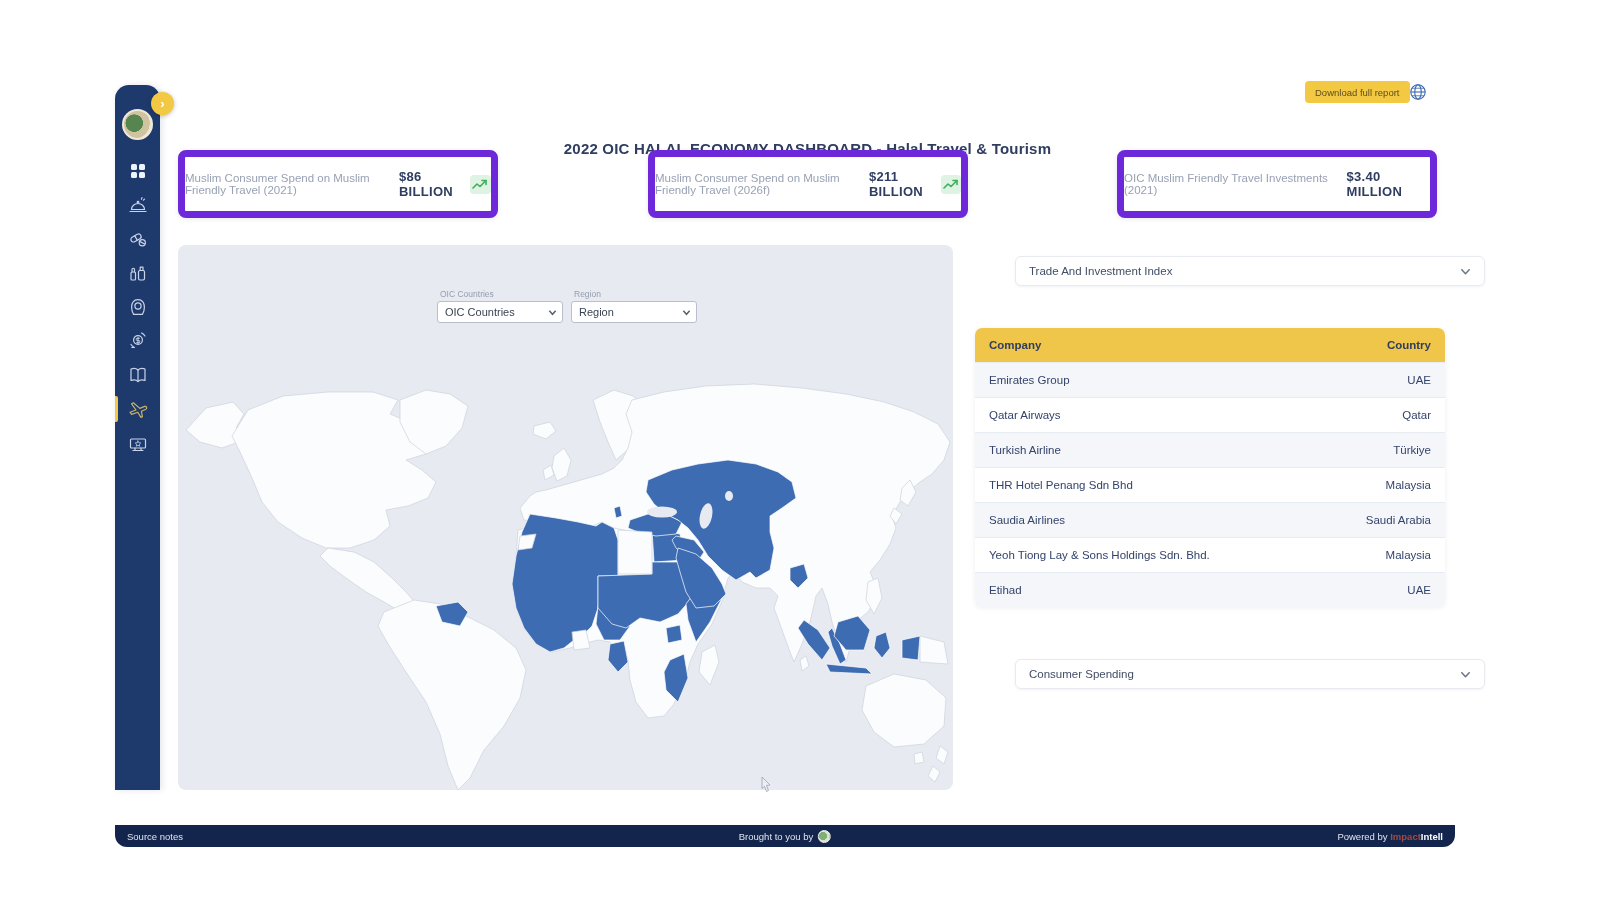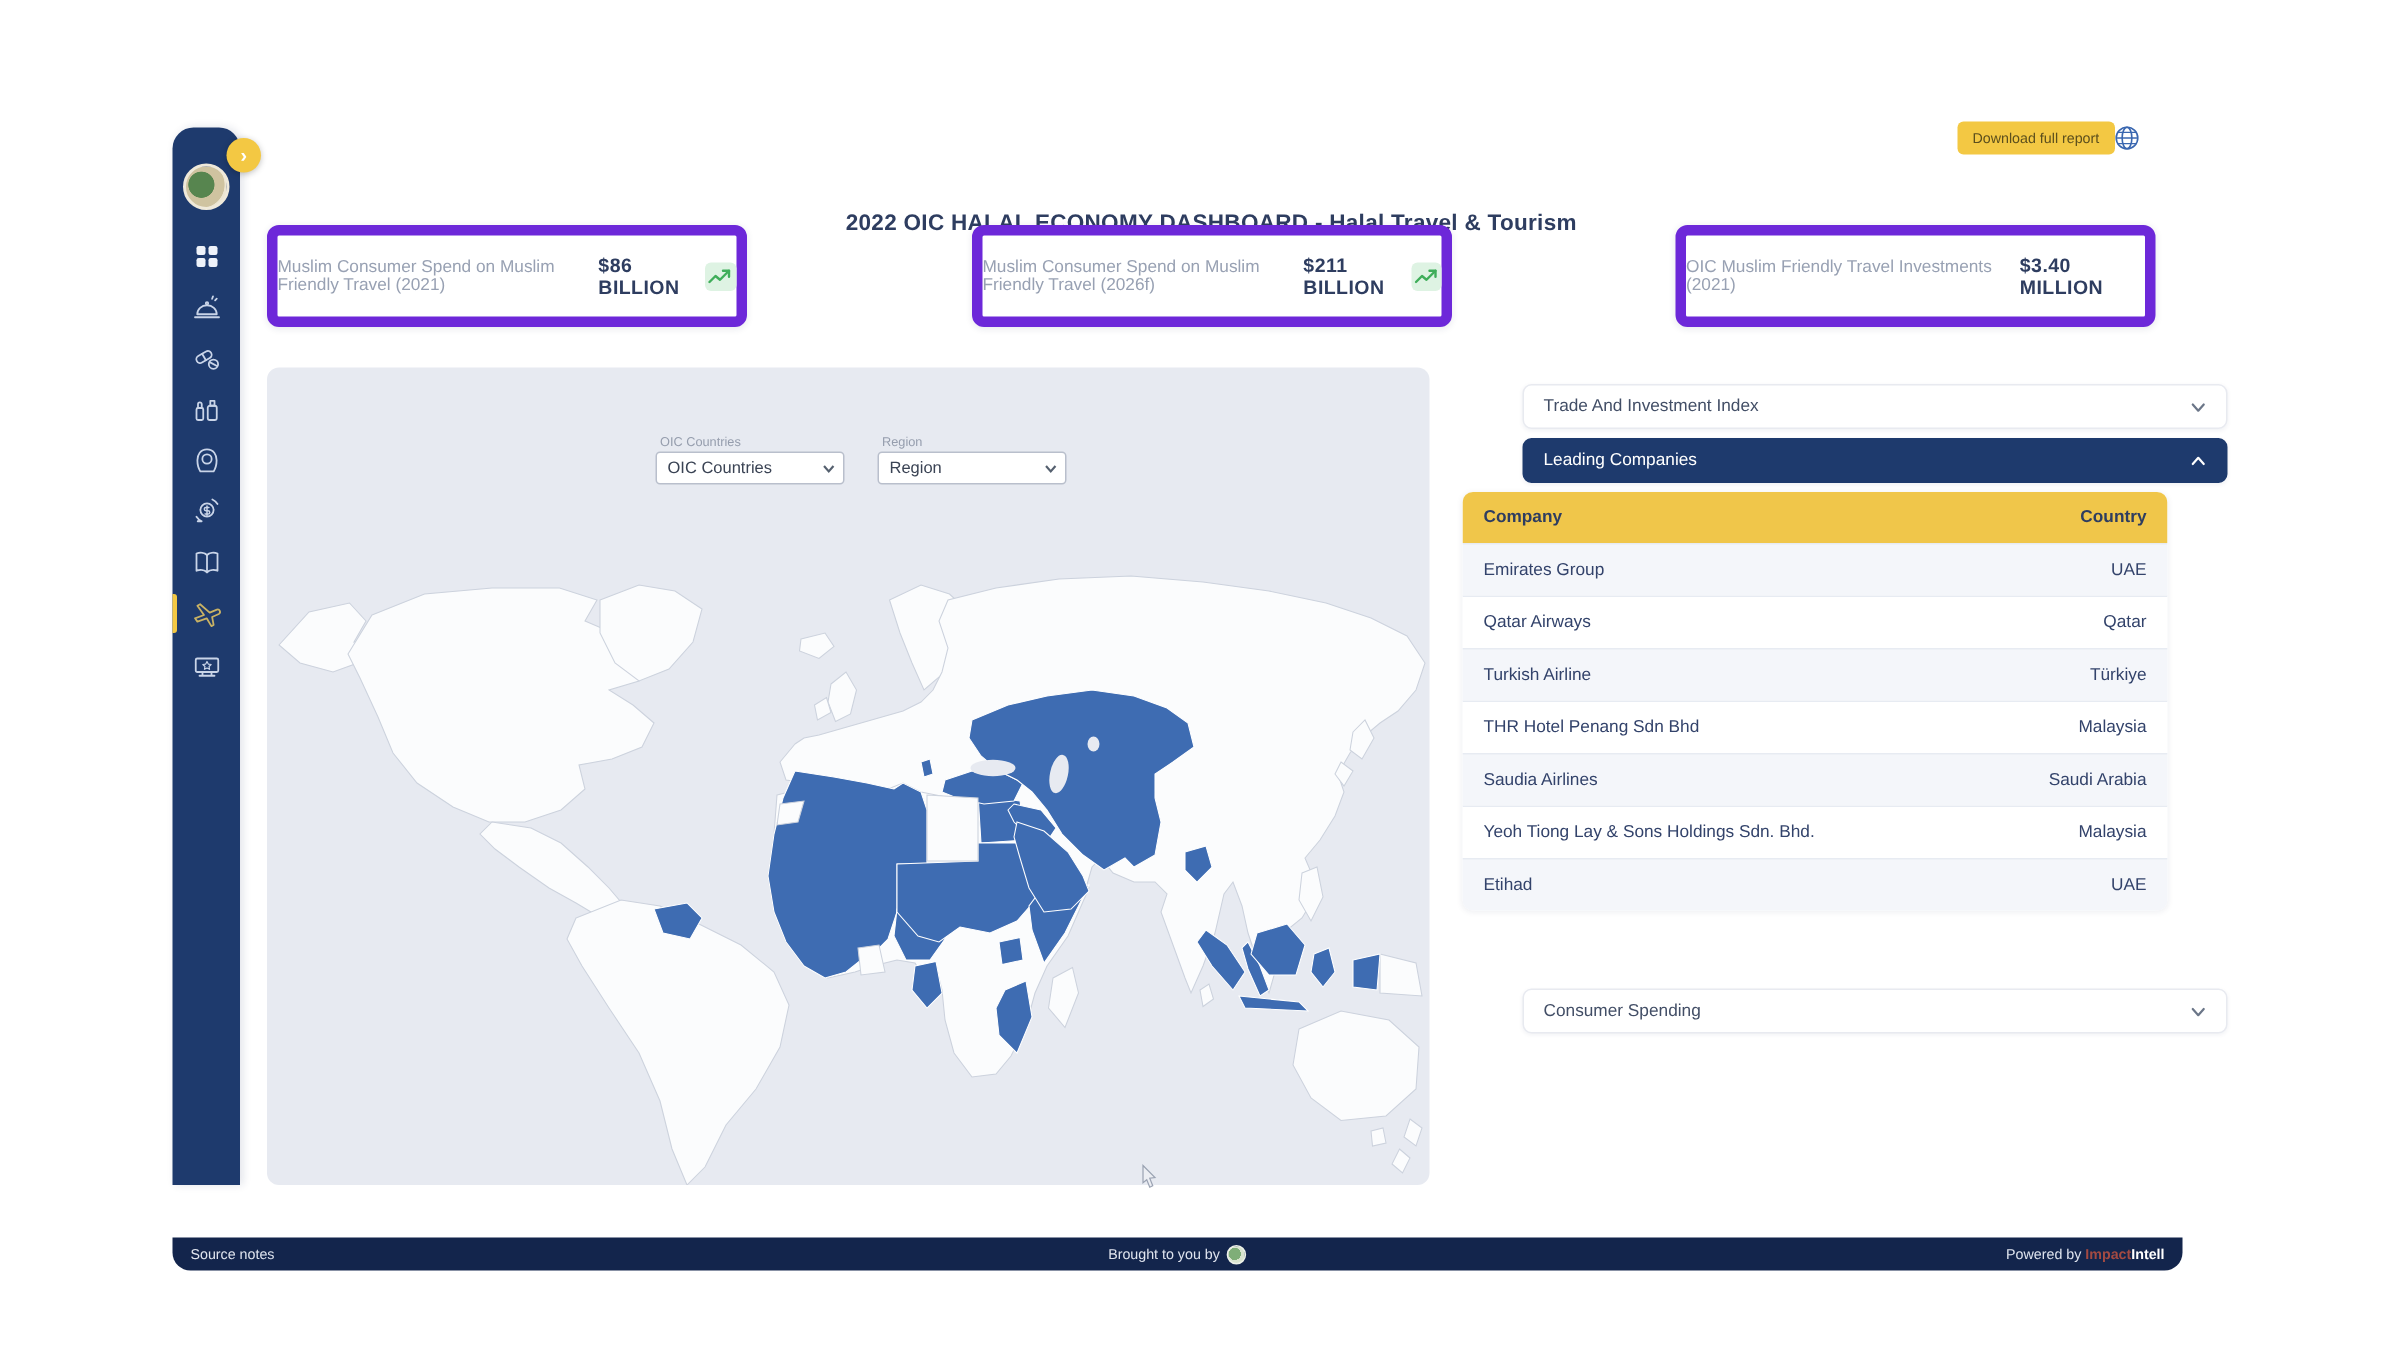--- a/index.html
+++ b/index.html
@@ -49,21 +49,21 @@
     background:var(--map_bg);border-radius:8px;overflow:hidden;}
   .map-title{position:absolute;left:0;right:0;top:18px;text-align:center;
     font-size:13.5px;font-weight:bold;color:var(--navy_text);}
   .filter{position:absolute;top:44px;}
   .filter .f-label{font-size:8.5px;color:#959dad;margin-left:3px;margin-bottom:2px;}
   .filter select{width:126px;height:22px;font-size:11px;color:#3a4354;background:#fff;
     border:1px solid #b9bfcc;border-radius:3px;padding:0 22px 0 7px;appearance:none;
     font-family:"Liberation Sans",sans-serif;}
   .filter .sel-wrap{position:relative;}
   .filter .sel-wrap svg{position:absolute;right:6px;top:7px;width:9px;height:9px;stroke:#55606f;fill:none;stroke-width:1.6;pointer-events:none;}
-  .f1{left:259px;} .f2{left:407px;}
+  .f1{left:259px;} .f2{left:393px;}
   .world{position:absolute;left:0;top:85px;width:775px;height:460px;}
   .world path,.world ellipse{stroke-width:.7;}
   .land{fill:var(--land);stroke:var(--land_border);}
   .oic{fill:var(--oic_blue);stroke:#fff;stroke-width:.8;}
   .sea{fill:var(--map_bg);stroke:none;}
 
   
   .acc-bar{position:absolute;left:975px;width:470px;height:30px;background:#fff;
     border:1px solid #e8eaf0;border-radius:6px;box-shadow:0 1px 3px rgba(25,39,80,.06);
     display:flex;align-items:center;justify-content:space-between;padding:0 13px;
@@ -288,26 +288,20 @@
       <ellipse class="sea" cx="551" cy="166" rx="4" ry="5"></ellipse>
     </svg>
   </div>
 
   <div class="acc-bar" style="top:256px;">
     <span>Trade And Investment Index</span>
     <svg viewBox="0 0 12 12">
         <polyline points="2,4 6,8.5 10,4"></polyline>
       </svg>
   </div>
-  <div class="acc-bar dark" style="top:292px;">
-    <span>Leading Companies</span>
-    <svg viewBox="0 0 12 12">
-        <polyline points="2,8 6,3.5 10,8"></polyline>
-      </svg>
-  </div>
 
   <div class="companies-card">
     <div class="t-head">
       <span>Company</span>
       <span>Country</span>
     </div>
     <div>
     <div class="t-row alt">
       <span>Emirates Group</span>
       <span>UAE</span>

